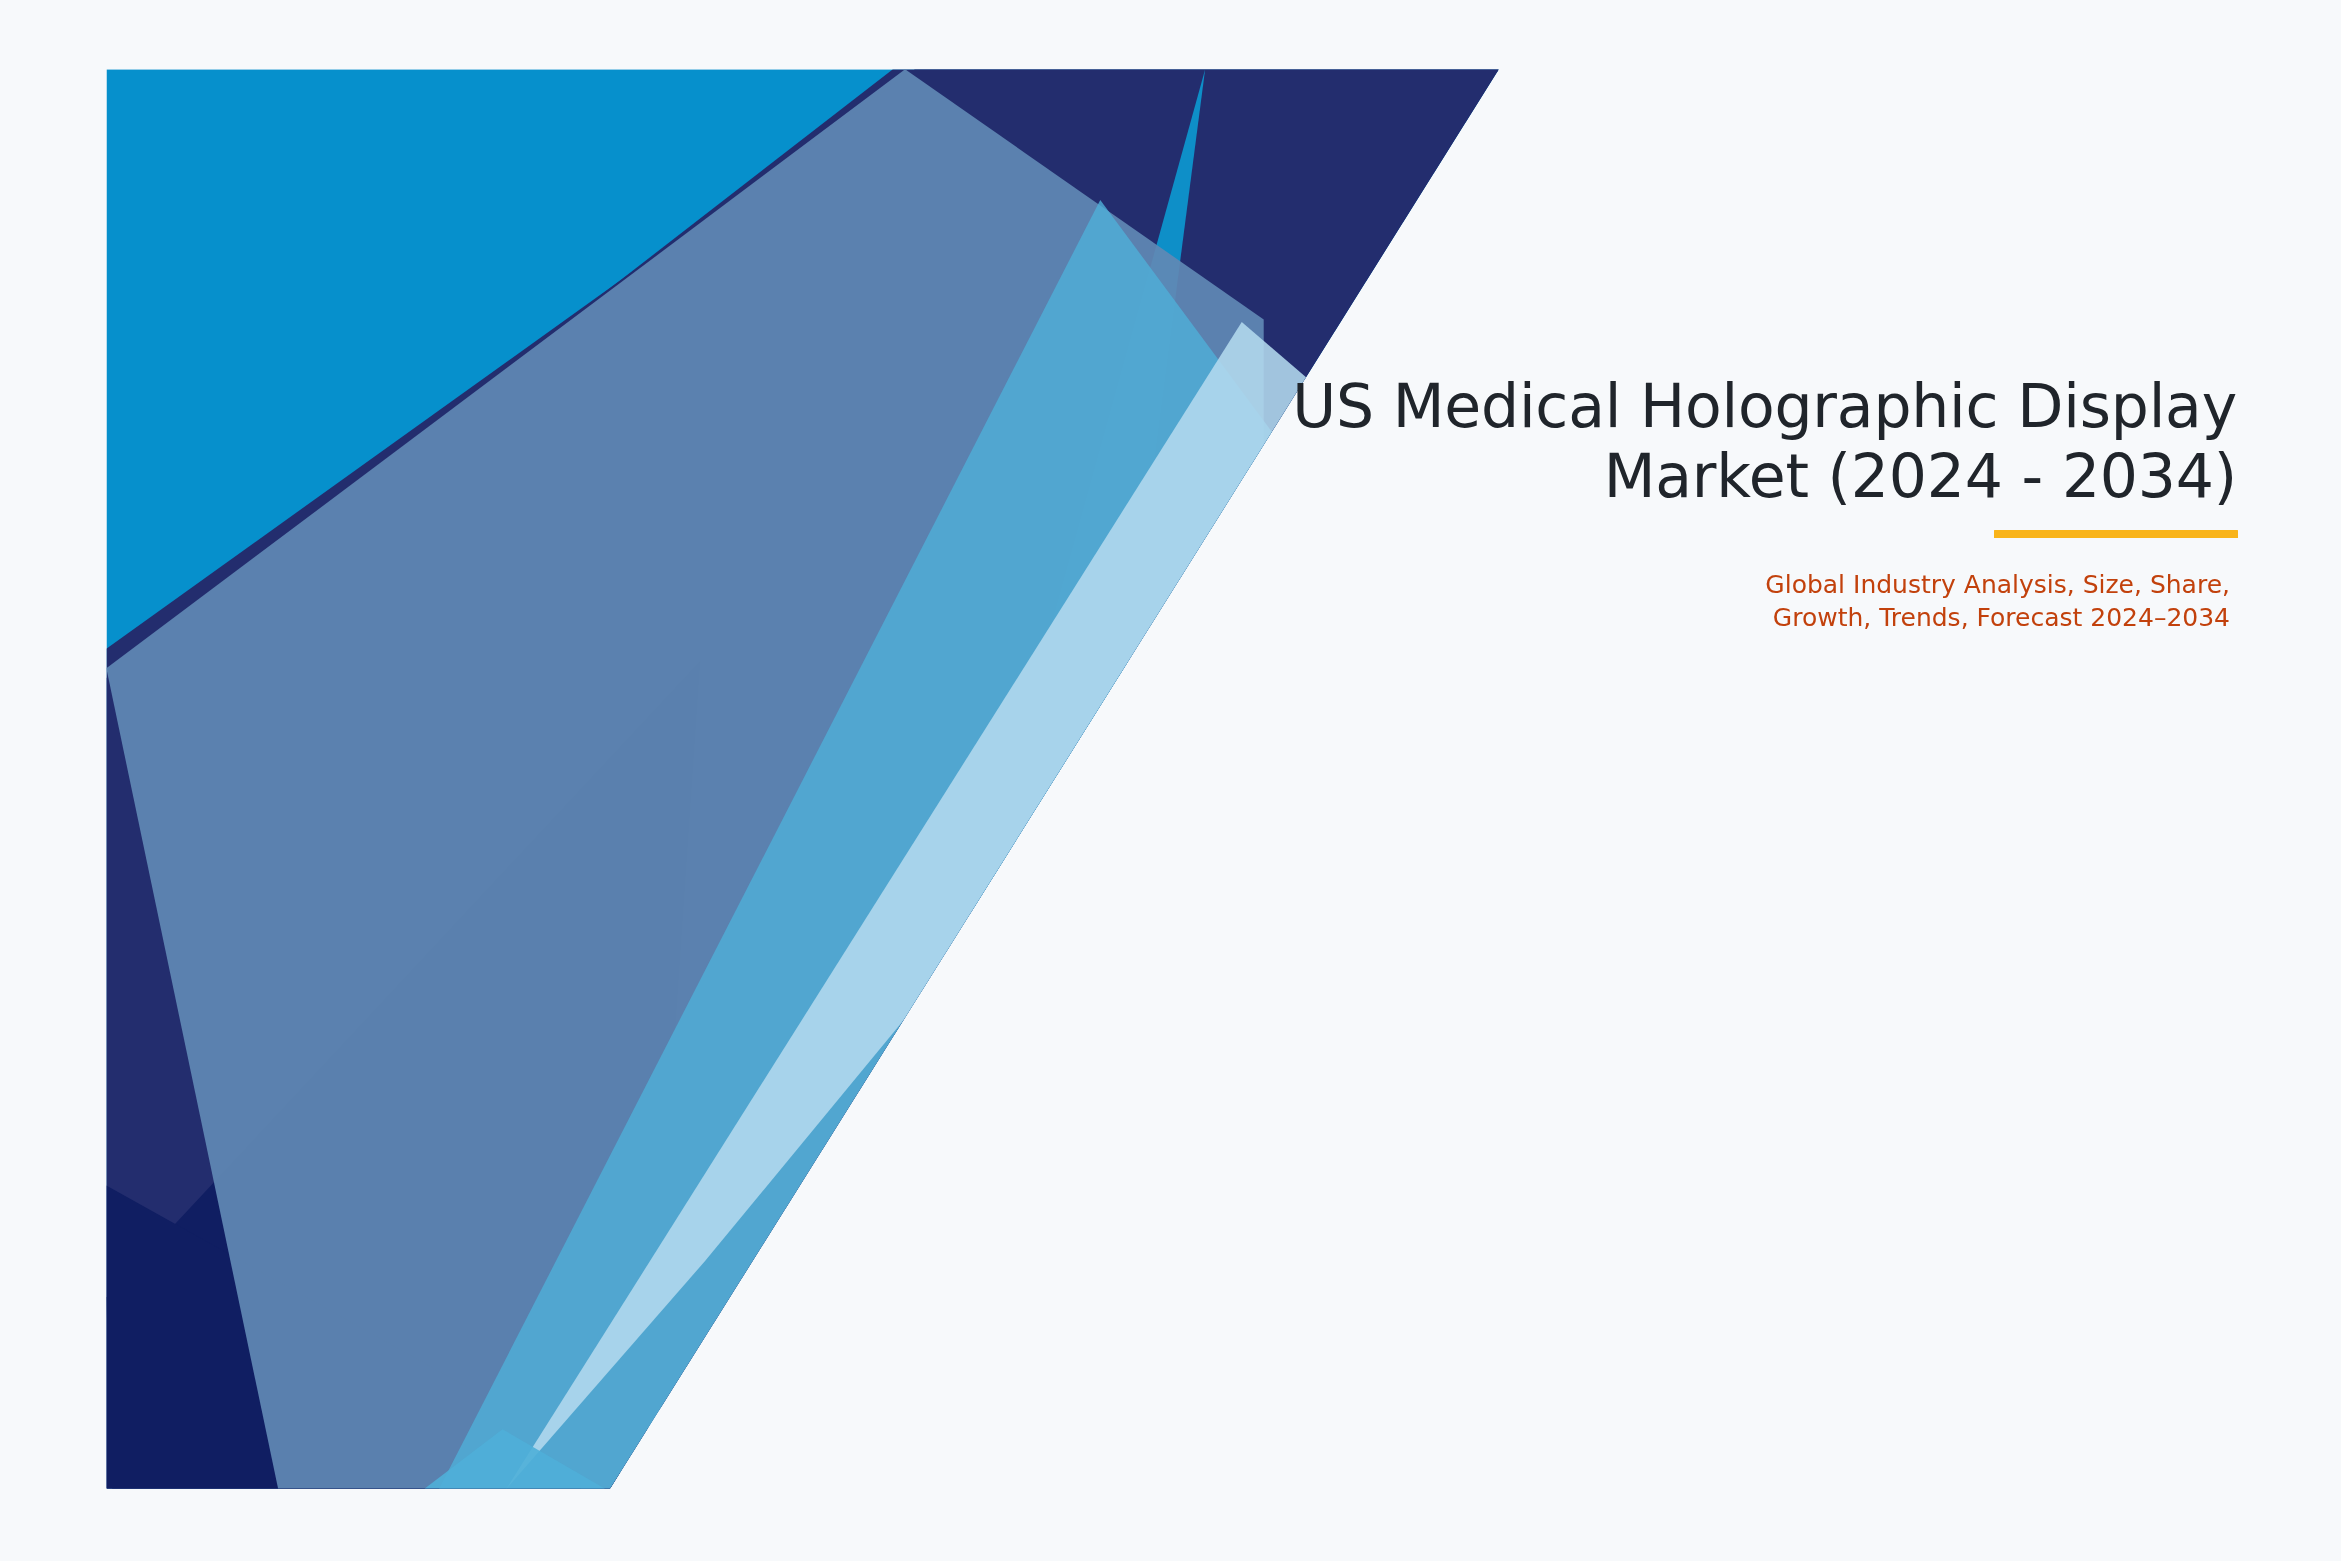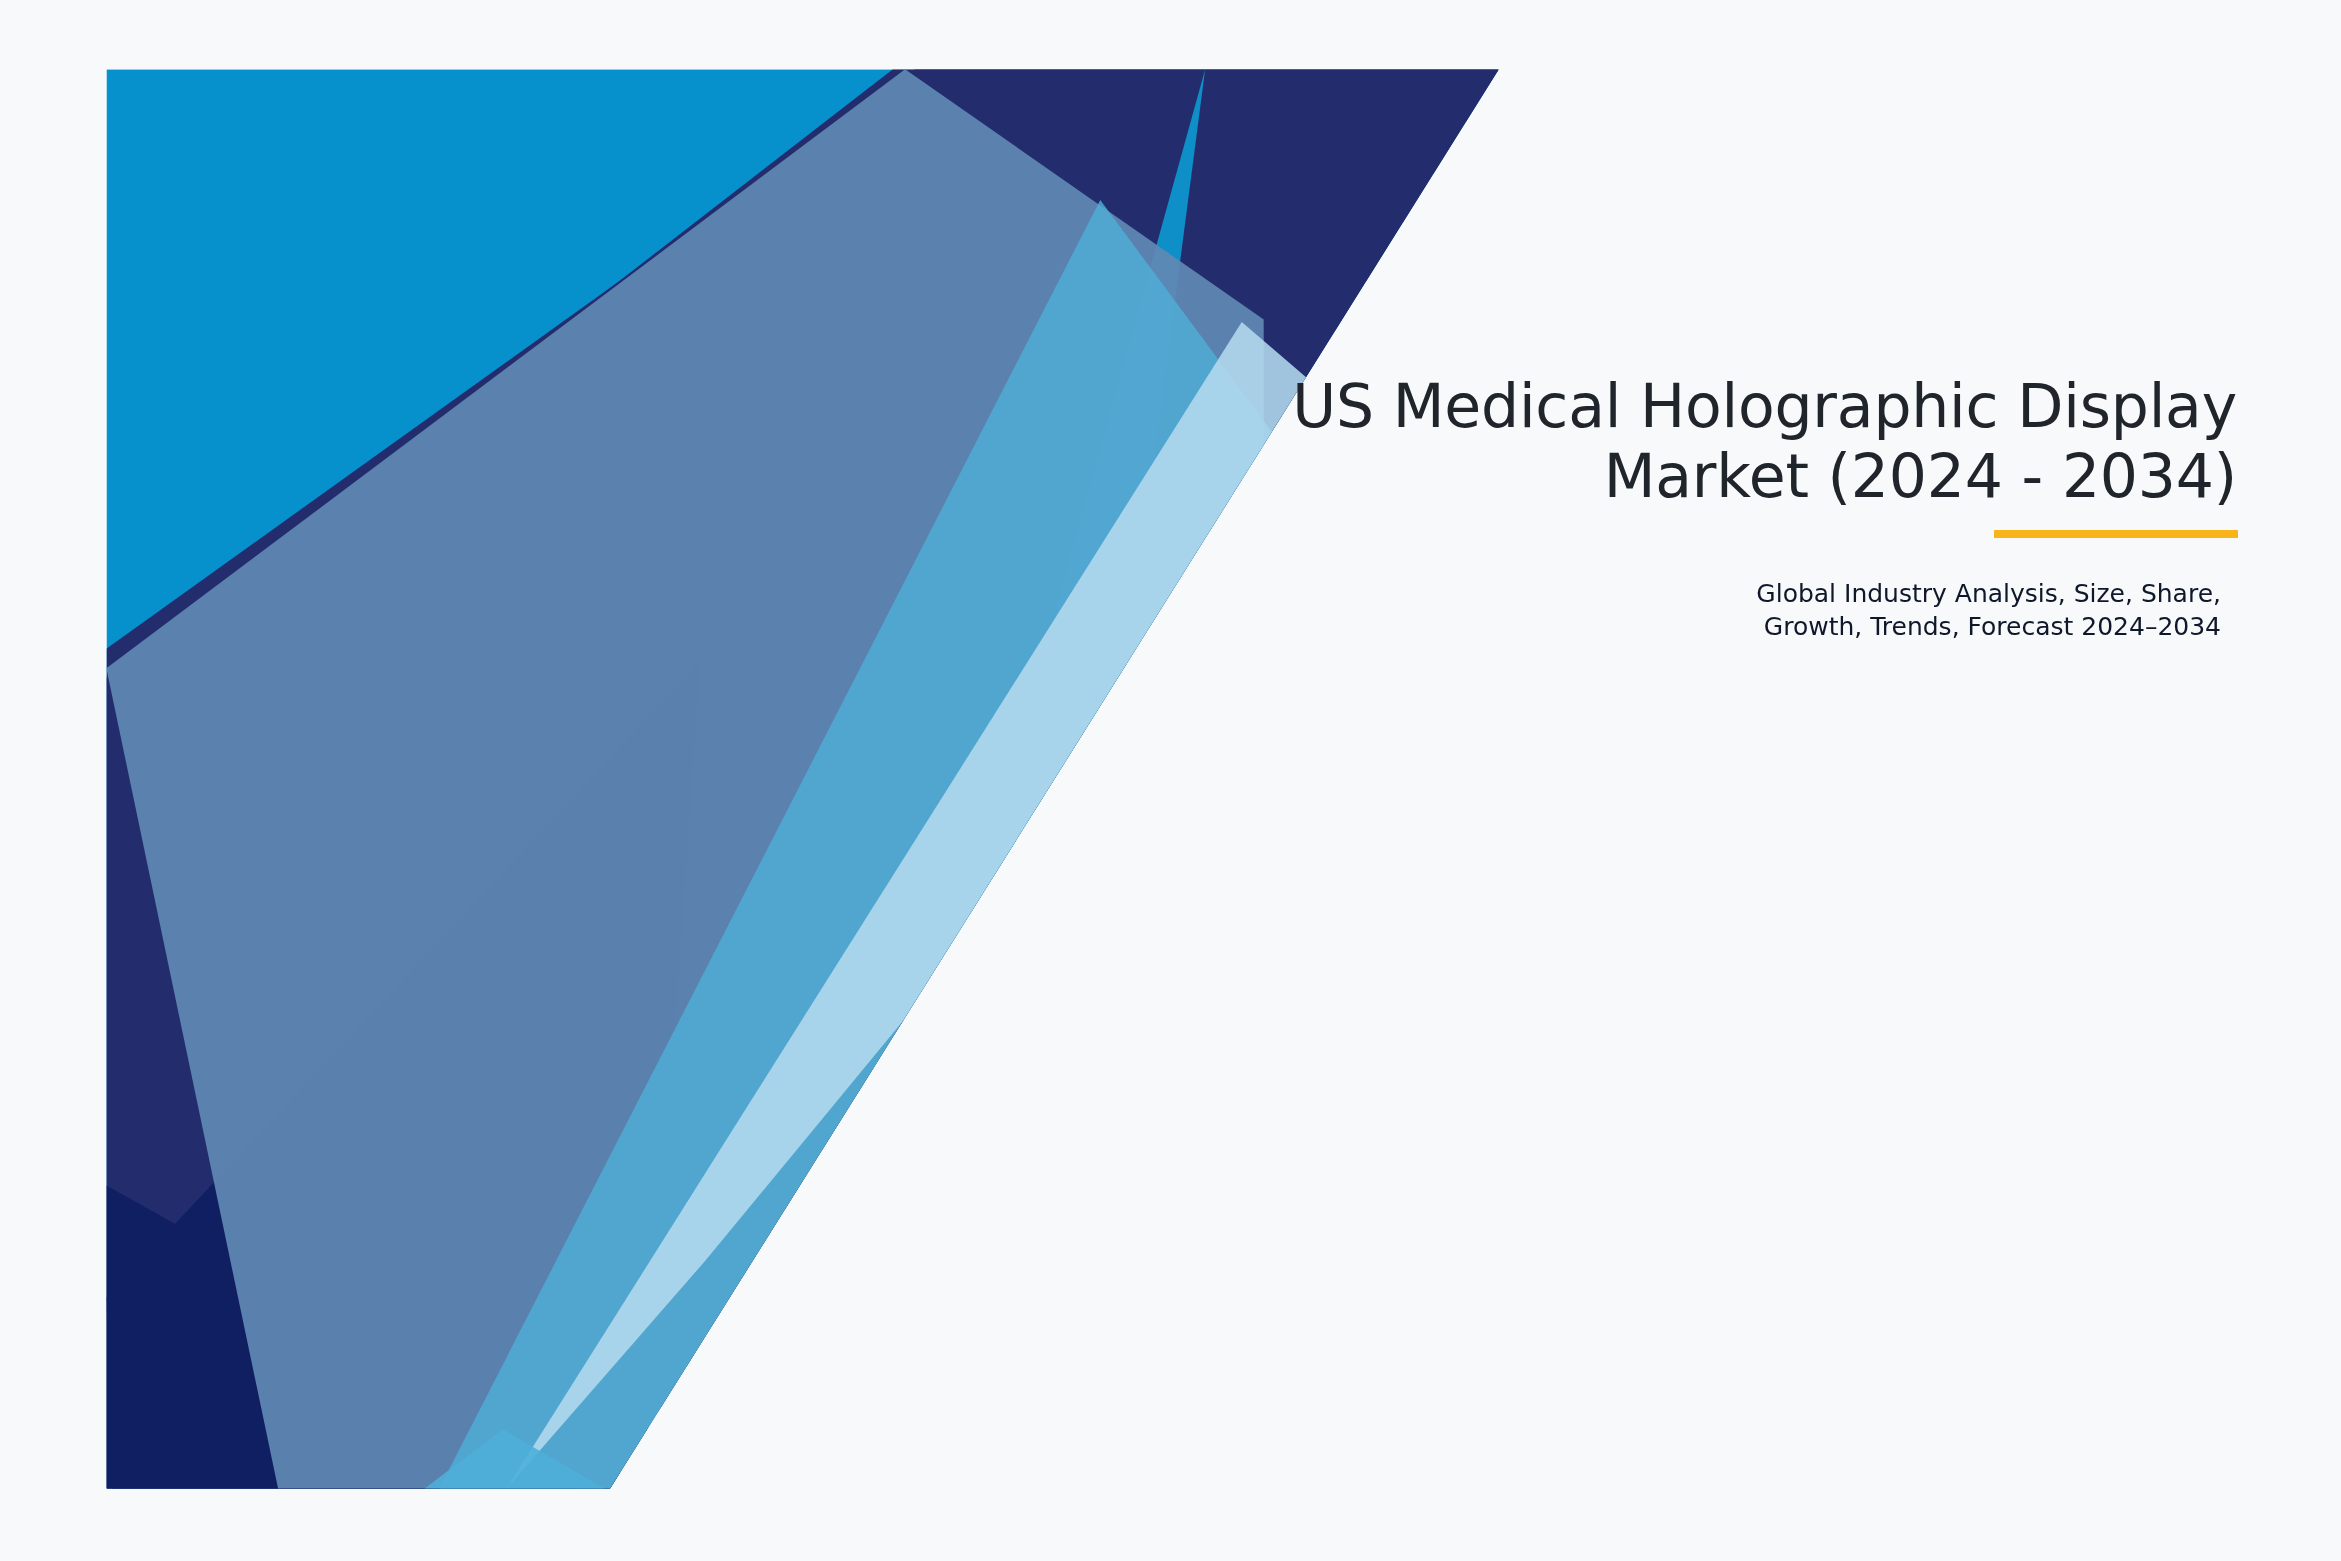--- a/index.html
+++ b/index.html
@@ -53,27 +53,27 @@
   #title-underline {
     position: absolute;
     left: 969px;
     top: 159px;
     width: 244px;
     height: 8.3px;
     background: #f9b41a;
     border-radius: 0.5px;
   }
   #subtitle {
-    margin: 16px;
+    margin: 7px;
     padding-top: 51px;
     font-family: "DejaVu Sans", sans-serif;
     font-weight: 400;
     font-size: 25px;
     line-height: 1.30;
-    color: #0f172a;
+    color: #c2410c;
     text-align: right;
     white-space: pre-line;
   }
 </style>
 </head>
 <body>
 
 <div id="cover">
 
   <svg id="artwork" viewBox="0 0 4800 3200" preserveAspectRatio="none" xmlns="http://www.w3.org/2000/svg">

